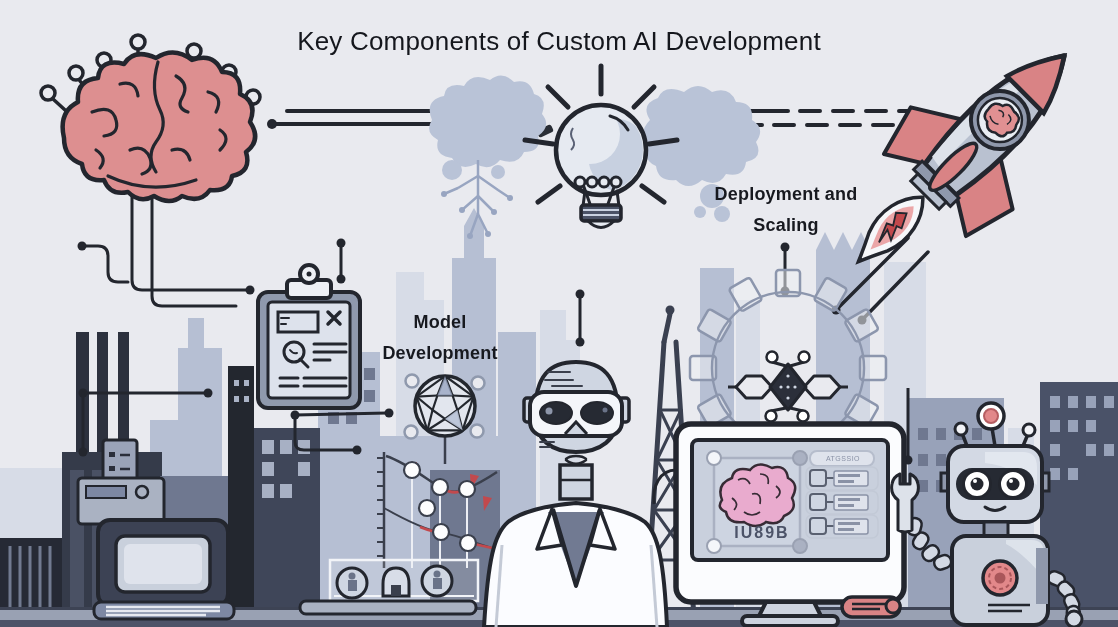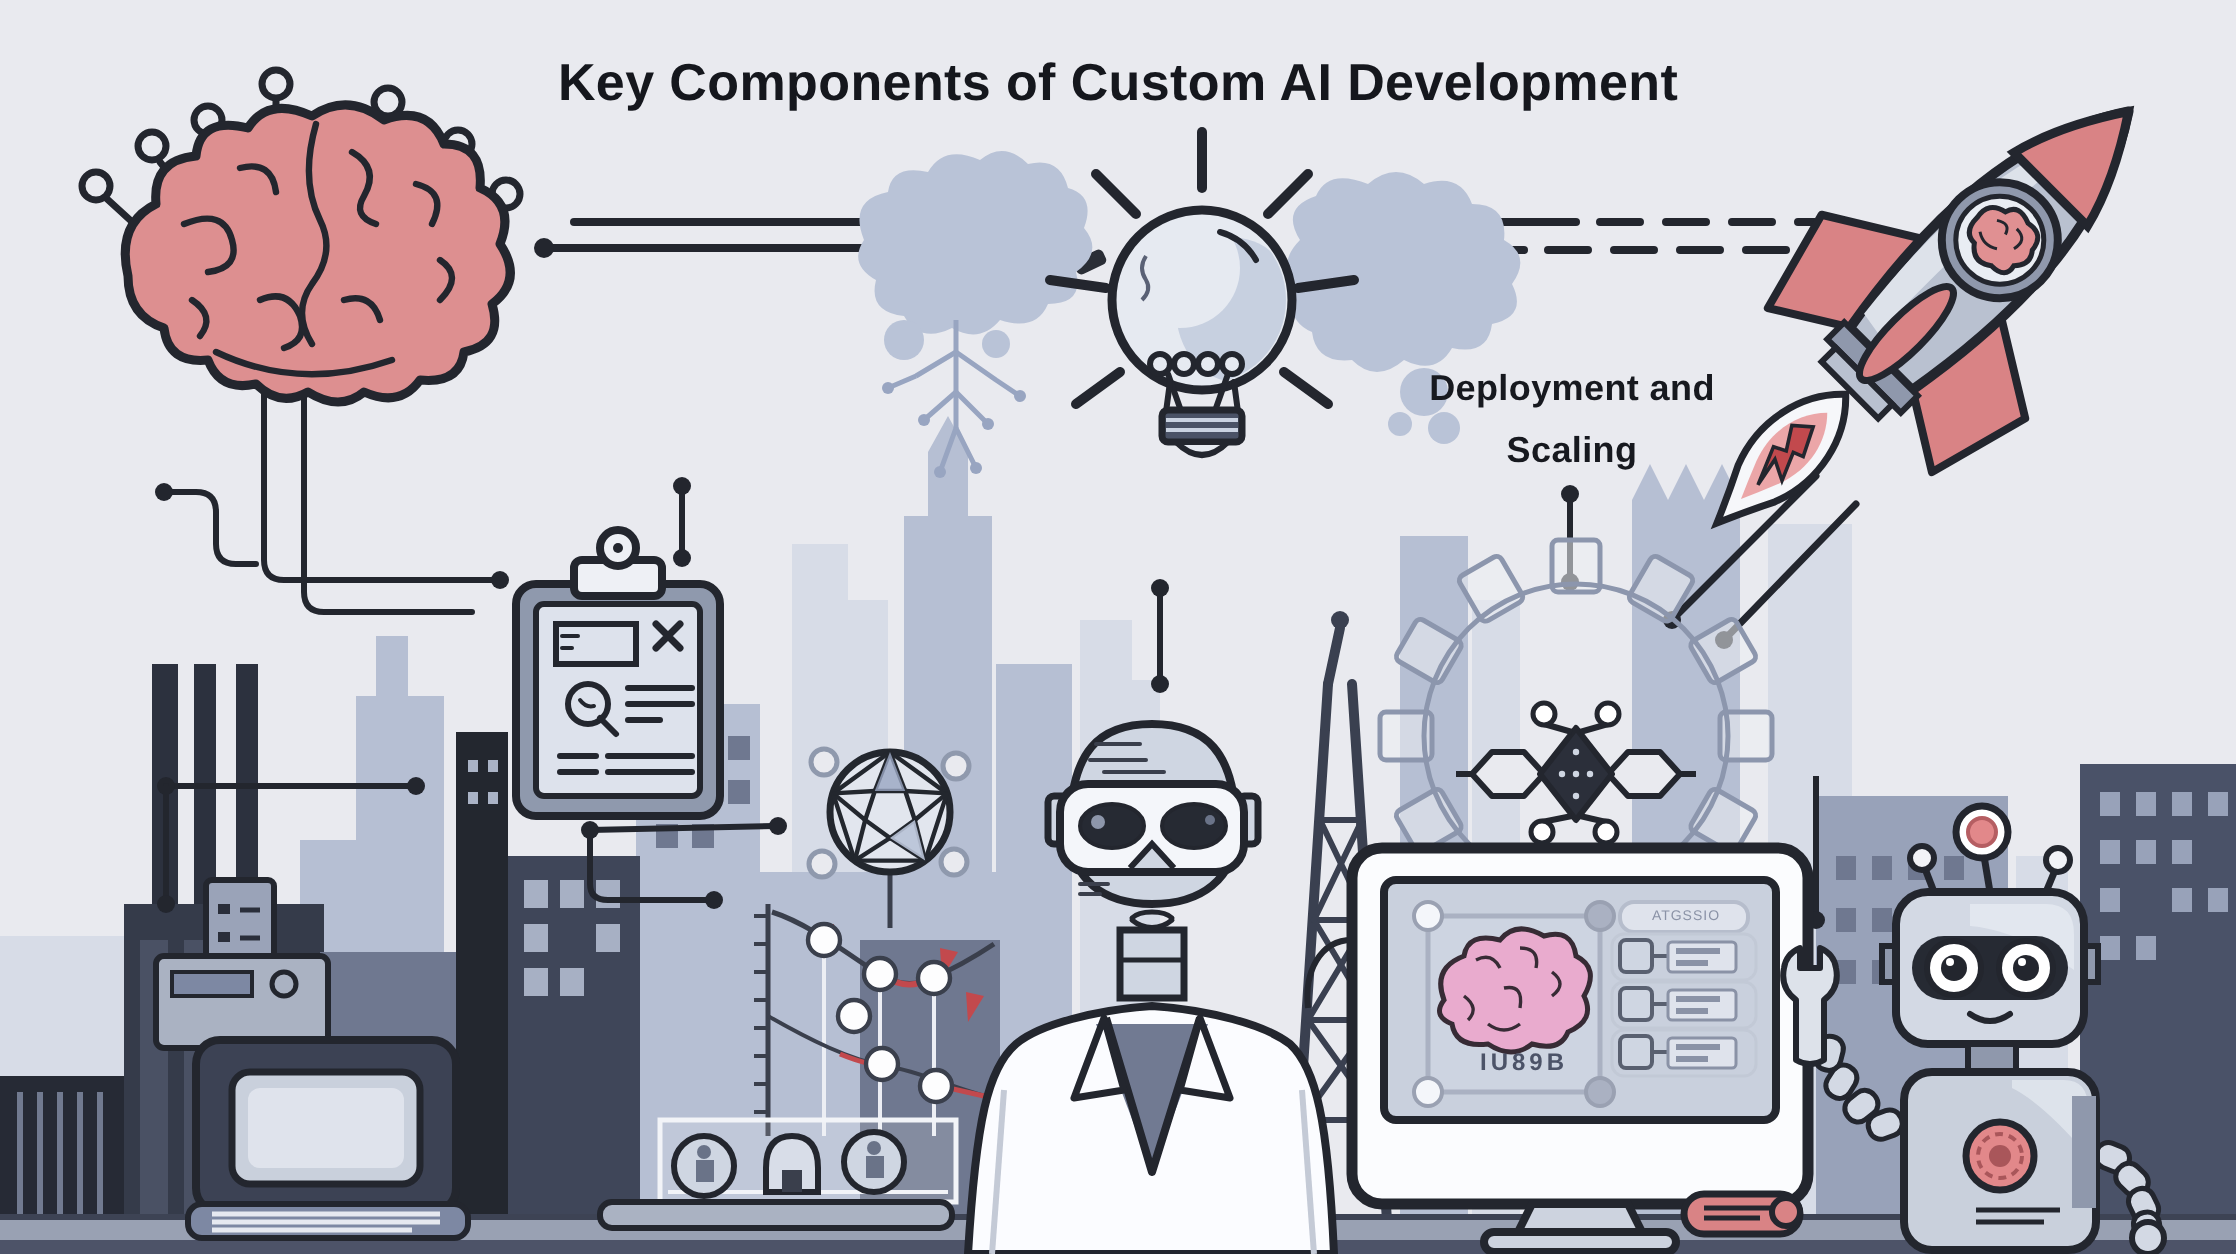--- a/index.html
+++ b/index.html
@@ -1,25 +1,25 @@
 <!DOCTYPE html>
 <html><head>
 <meta charset="utf-8">
 <style>
   html,body{margin:0;padding:0;}
   body{width:1118px;height:627px;background:#e9eaef;font-family:"Liberation Sans",sans-serif;}
   #scene{position:relative;width:1118px;height:627px;overflow:hidden;background:#e9eaef;}
   #scene svg{position:absolute;left:0;top:0;}
   .overlay{position:absolute;z-index:5;}
-  .title{left:0;top:26px;width:1118px;text-align:center;font-size:26px;font-weight:700;
+  .title{left:0;top:26px;width:1118px;text-align:center;font-size:26px;font-weight:400;
          color:#15171d;letter-spacing:.2px;}
   .label{font-size:18px;font-weight:700;color:#17191f;line-height:1.7;white-space:pre-line;
          text-align:center;letter-spacing:.2px;}
   .label.left{text-align:left;}
-  .screen-caption{left:720px;top:524px;width:84px;text-align:center;font-size:12px;font-weight:700;
+  .screen-caption{left:720px;top:524px;width:84px;text-align:center;font-size:16px;font-weight:700;
          color:#4c5368;letter-spacing:2px;}
   .screen-header{left:810px;top:451px;width:66px;text-align:center;font-size:7px;font-weight:400;
          color:#8a92a6;letter-spacing:.5px;line-height:15px;}
 </style>
 </head>
 <body>
 
 <div id="scene">
 <svg width="1118" height="627" viewBox="0 0 1118 627">
 
@@ -652,20 +652,22 @@
     <rect x="-26" y="70" width="52" height="12" fill="#8f98ac" stroke="#23262e" stroke-width="3"></rect>
     <rect x="-20" y="82" width="40" height="10" fill="#b9c1d0" stroke="#23262e" stroke-width="3"></rect>
     <ellipse cx="0" cy="52" rx="9" ry="32" fill="#d98385" stroke="#23262e" stroke-width="3.5"></ellipse>
   </g>
 </svg>
 
   <div class="overlay title">Key Components of Custom AI Development</div>
 
 
 
+  <div class="overlay label" style="left:365px;top:307px;width:150px;">Model
+Development</div>
 
 
   <div class="overlay label" style="left:696px;top:179px;width:180px;">Deployment and
 Scaling</div>
 
 
   <div class="overlay screen-header">ATGSSIO</div>
   <div class="overlay screen-caption">IU89B</div>
 </div>
 

